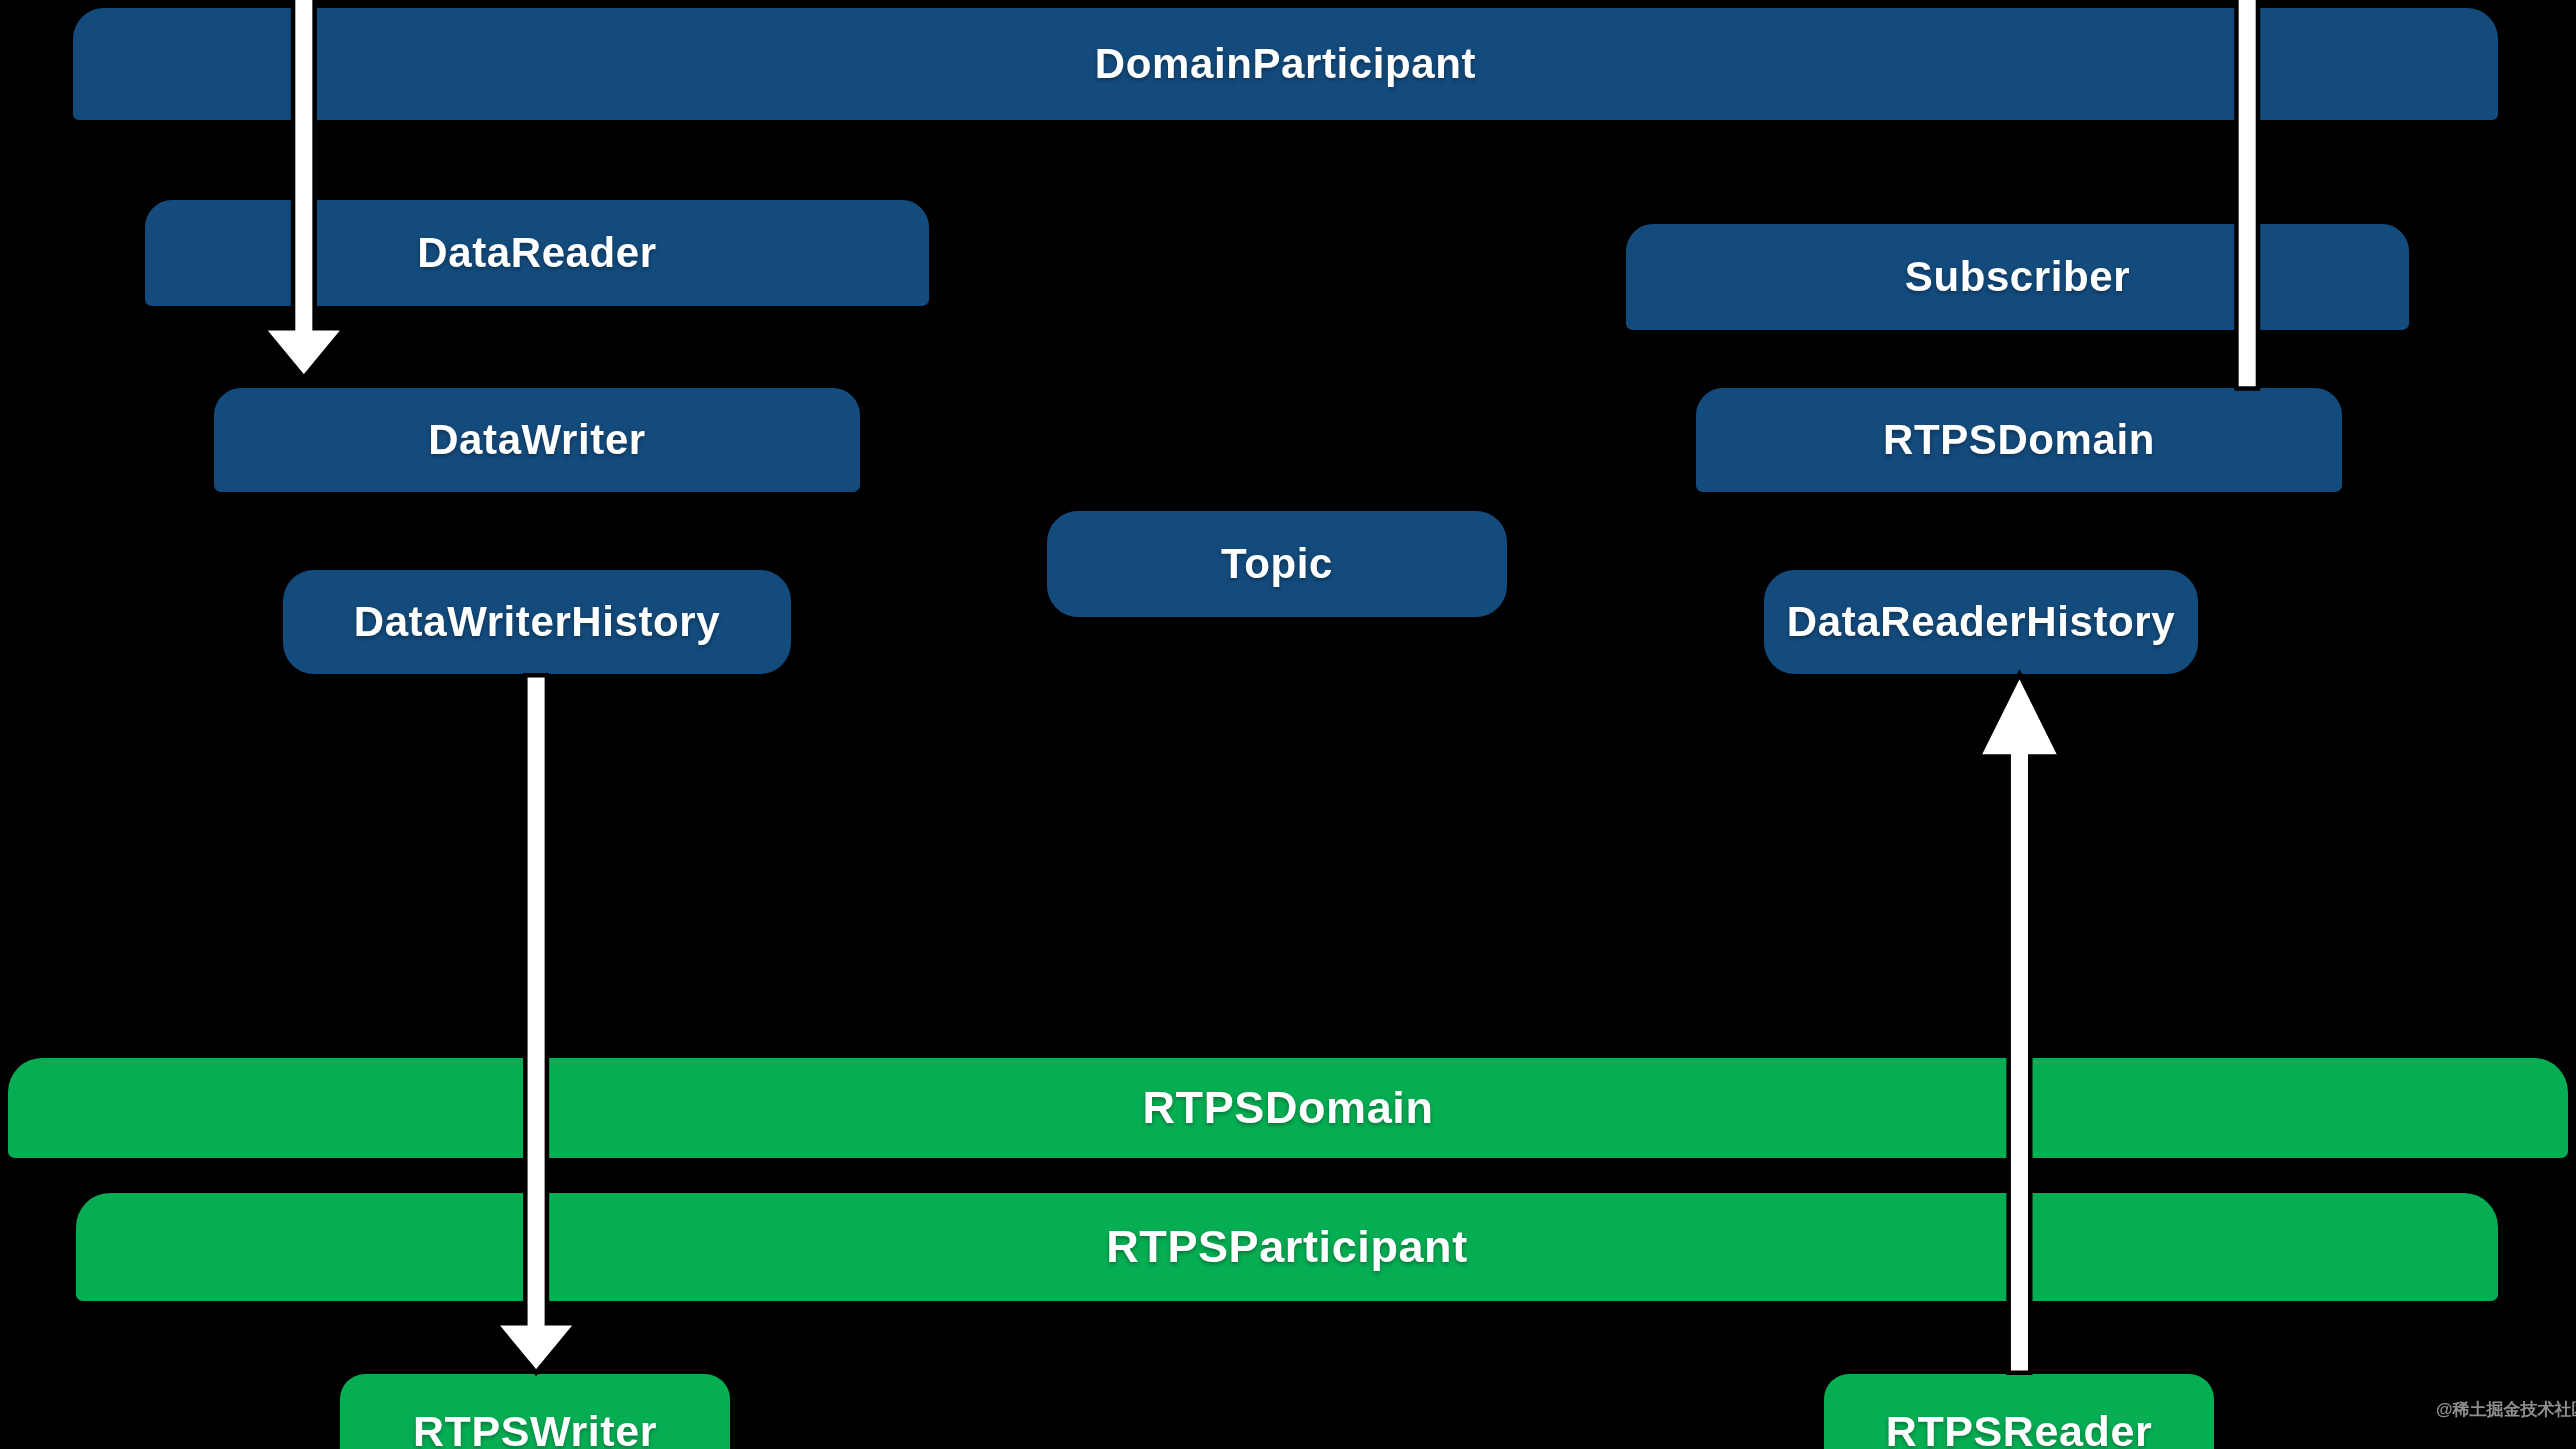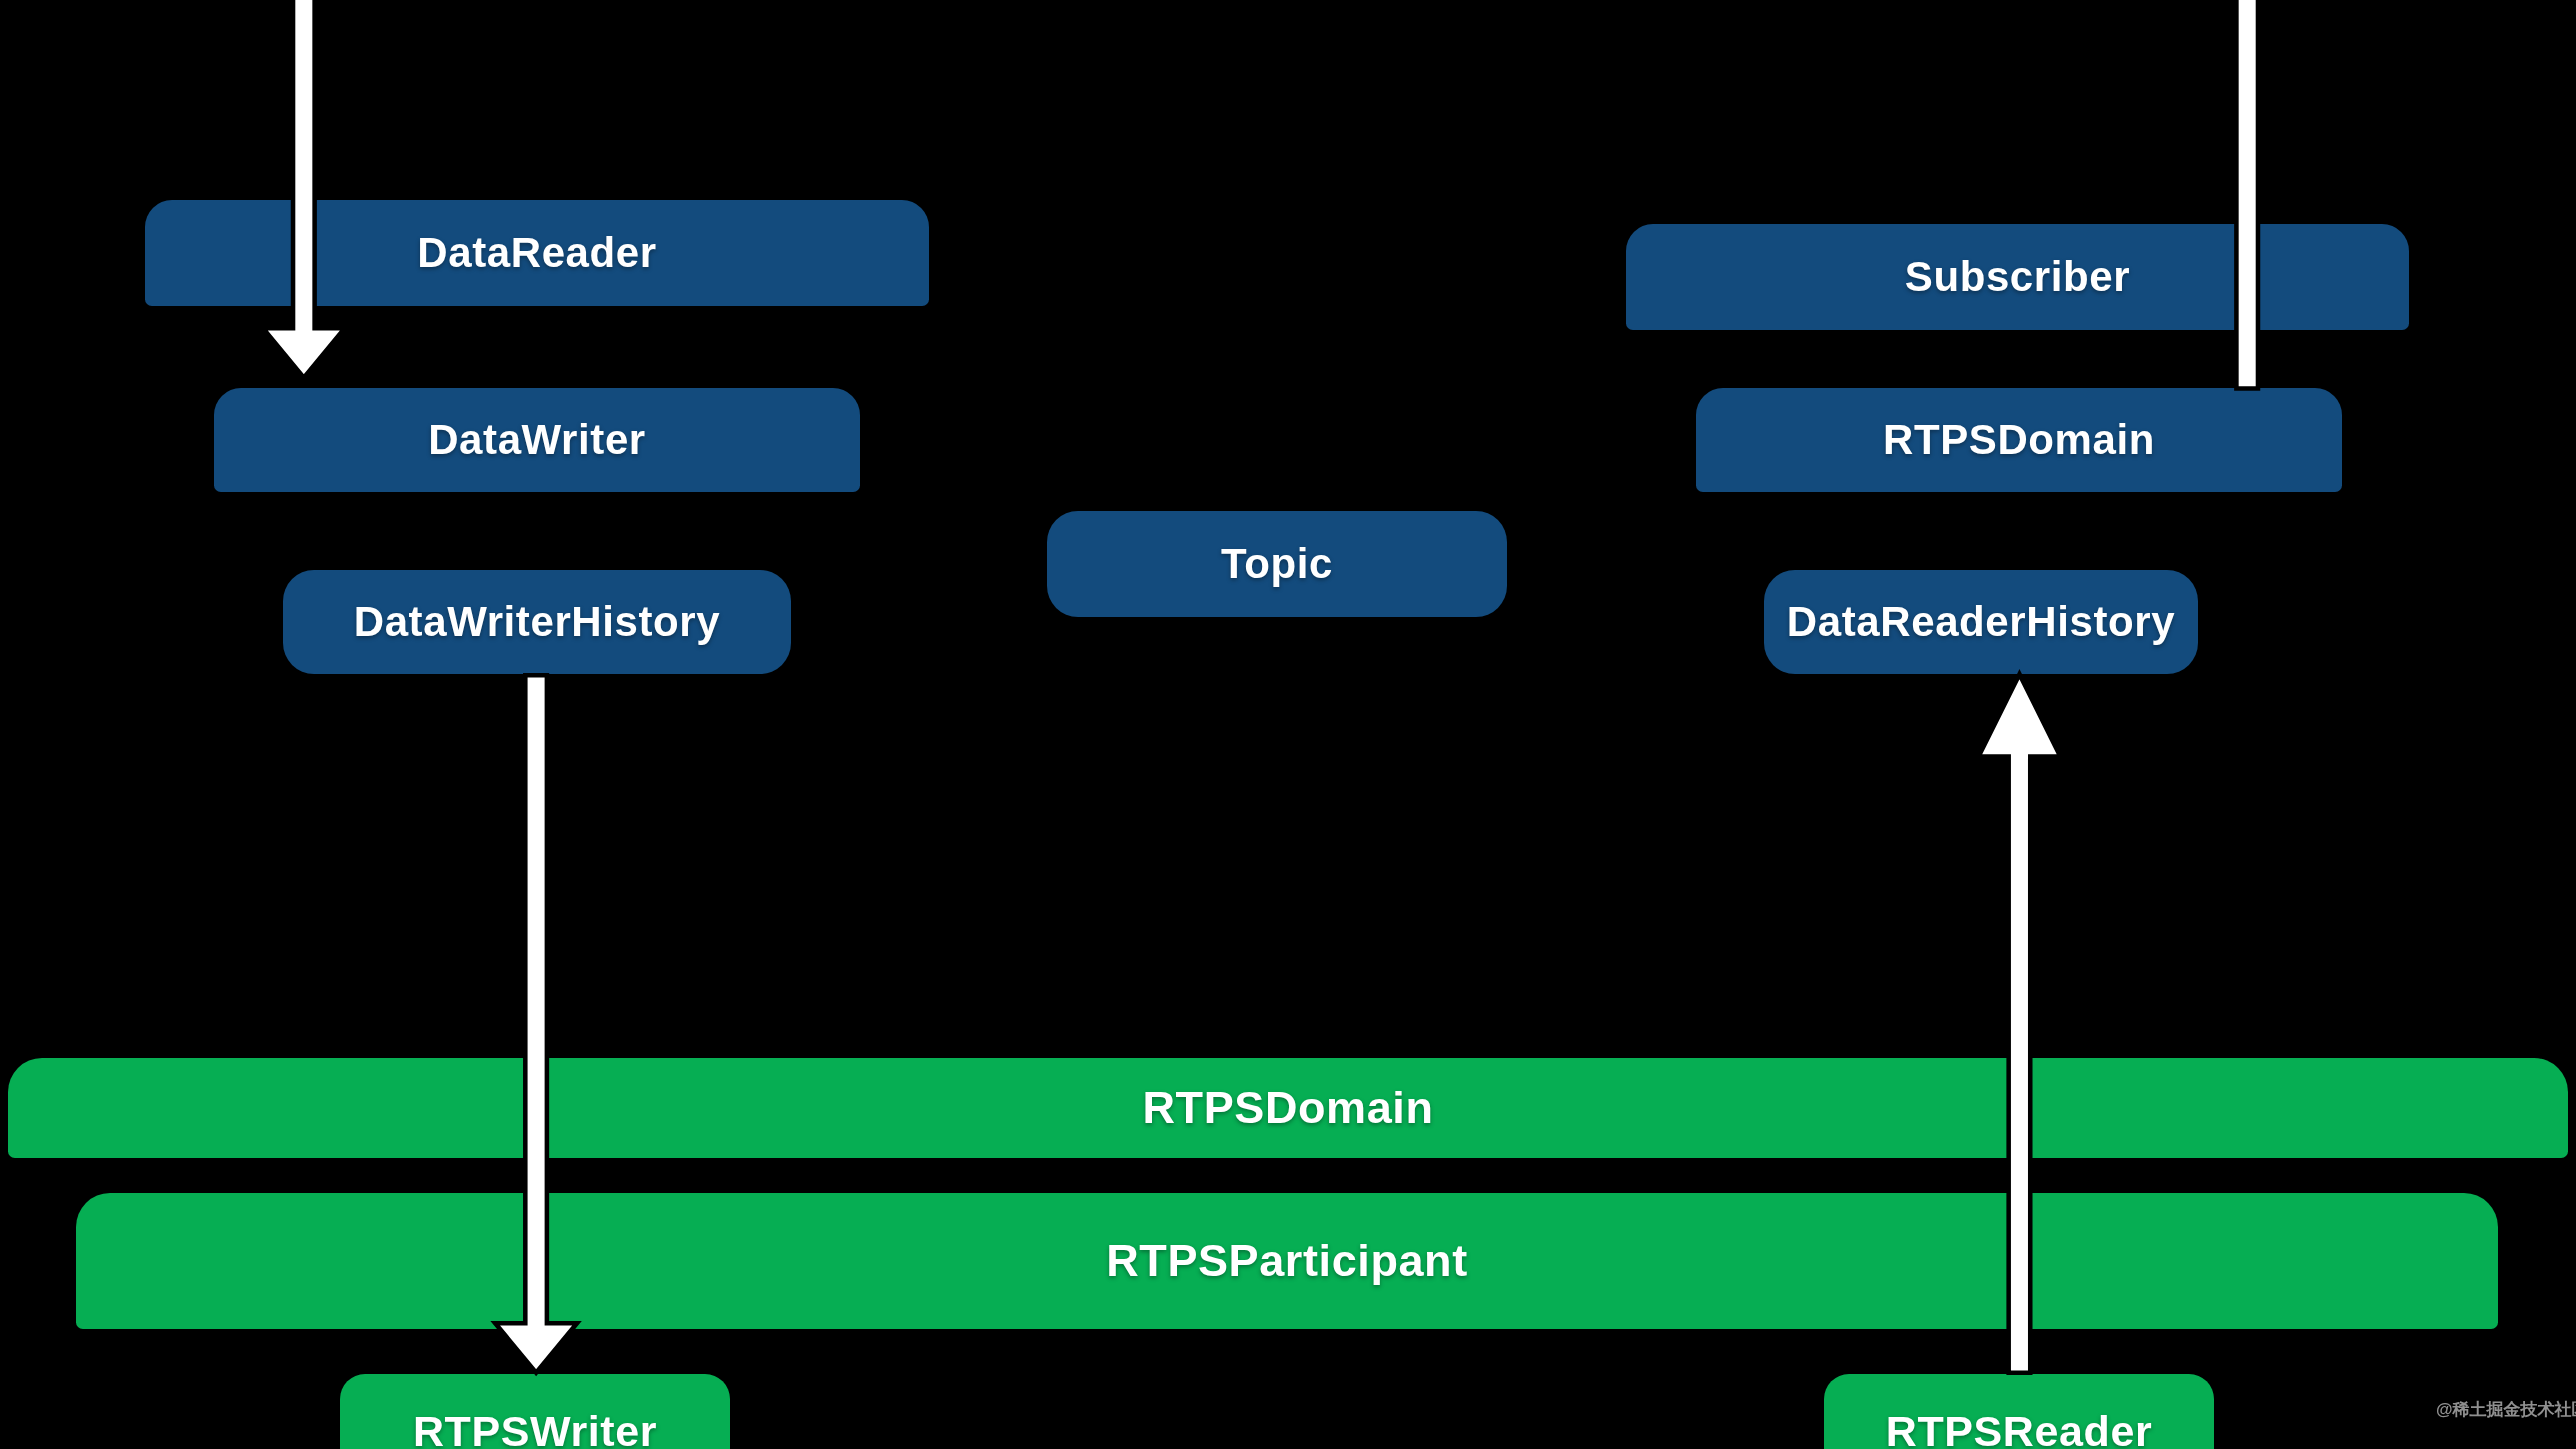--- a/index.html
+++ b/index.html
@@ -62,20 +62,23 @@
     opacity: 0.85;
     white-space: nowrap;
     text-align: right;
   }
 </style>
 </head>
 <body>
 
 <div id="stage">
 
+  <div class="node dds bar-top-round" style="left:73px; top:8px; width:2425px; height:112px;">
+    <span class="label">DomainParticipant</span>
+  </div>
 
   <div class="node dds box-top-round" style="left:145px; top:200px; width:784px; height:106px;">
     <span class="label">DataReader</span>
   </div>
 
   <div class="node dds box-top-round" style="left:1626px; top:200px; width:783px; height:106px;margin-top:24px;">
     <span class="label">Subscriber</span>
   </div>
 
   <div class="node dds box-top-round" style="left:214px; top:388px; width:646px; height:104px;">
@@ -95,21 +98,21 @@
   </div>
 
   <div class="node dds box-all-round" style="left:1764px; top:570px; width:434px; height:104px;">
     <span class="label">DataReaderHistory</span>
   </div>
 
   <div class="node rtps green-bar" style="left:8px; top:1058px; width:2560px; height:100px;">
     <span class="label">RTPSDomain</span>
   </div>
 
-  <div class="node rtps green-bar" style="left:76px; top:1193px; width:2422px; height:136px;">
+  <div class="node rtps green-bar" style="left:76px; top:1193px; width:2422px; height:108px;">
     <span class="label">RTPSParticipant</span>
   </div>
 
   <div class="node rtps bottom-cut" style="left:340px; top:1374px; width:390px; height:114px;">
     <span class="label">RTPSWriter</span>
   </div>
 
   <div class="node rtps bottom-cut" style="left:1824px; top:1374px; width:390px; height:114px;">
     <span class="label">RTPSReader</span>
   </div>

